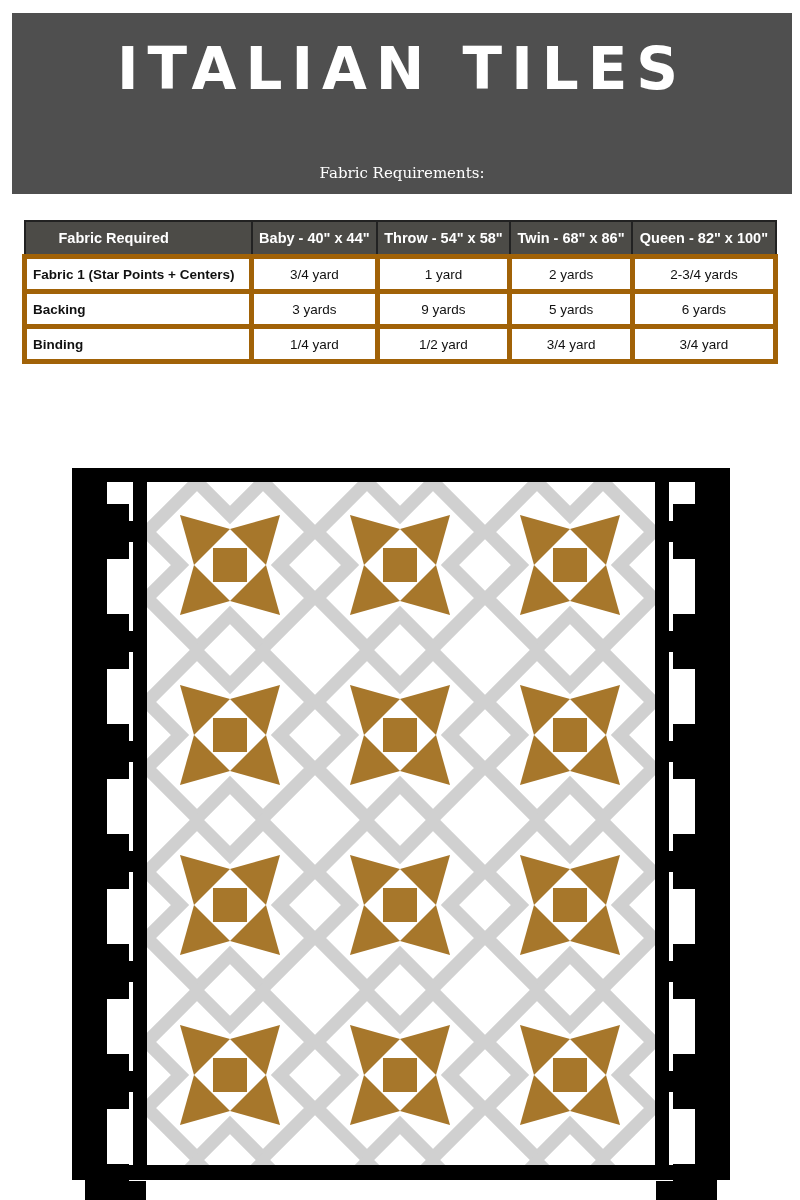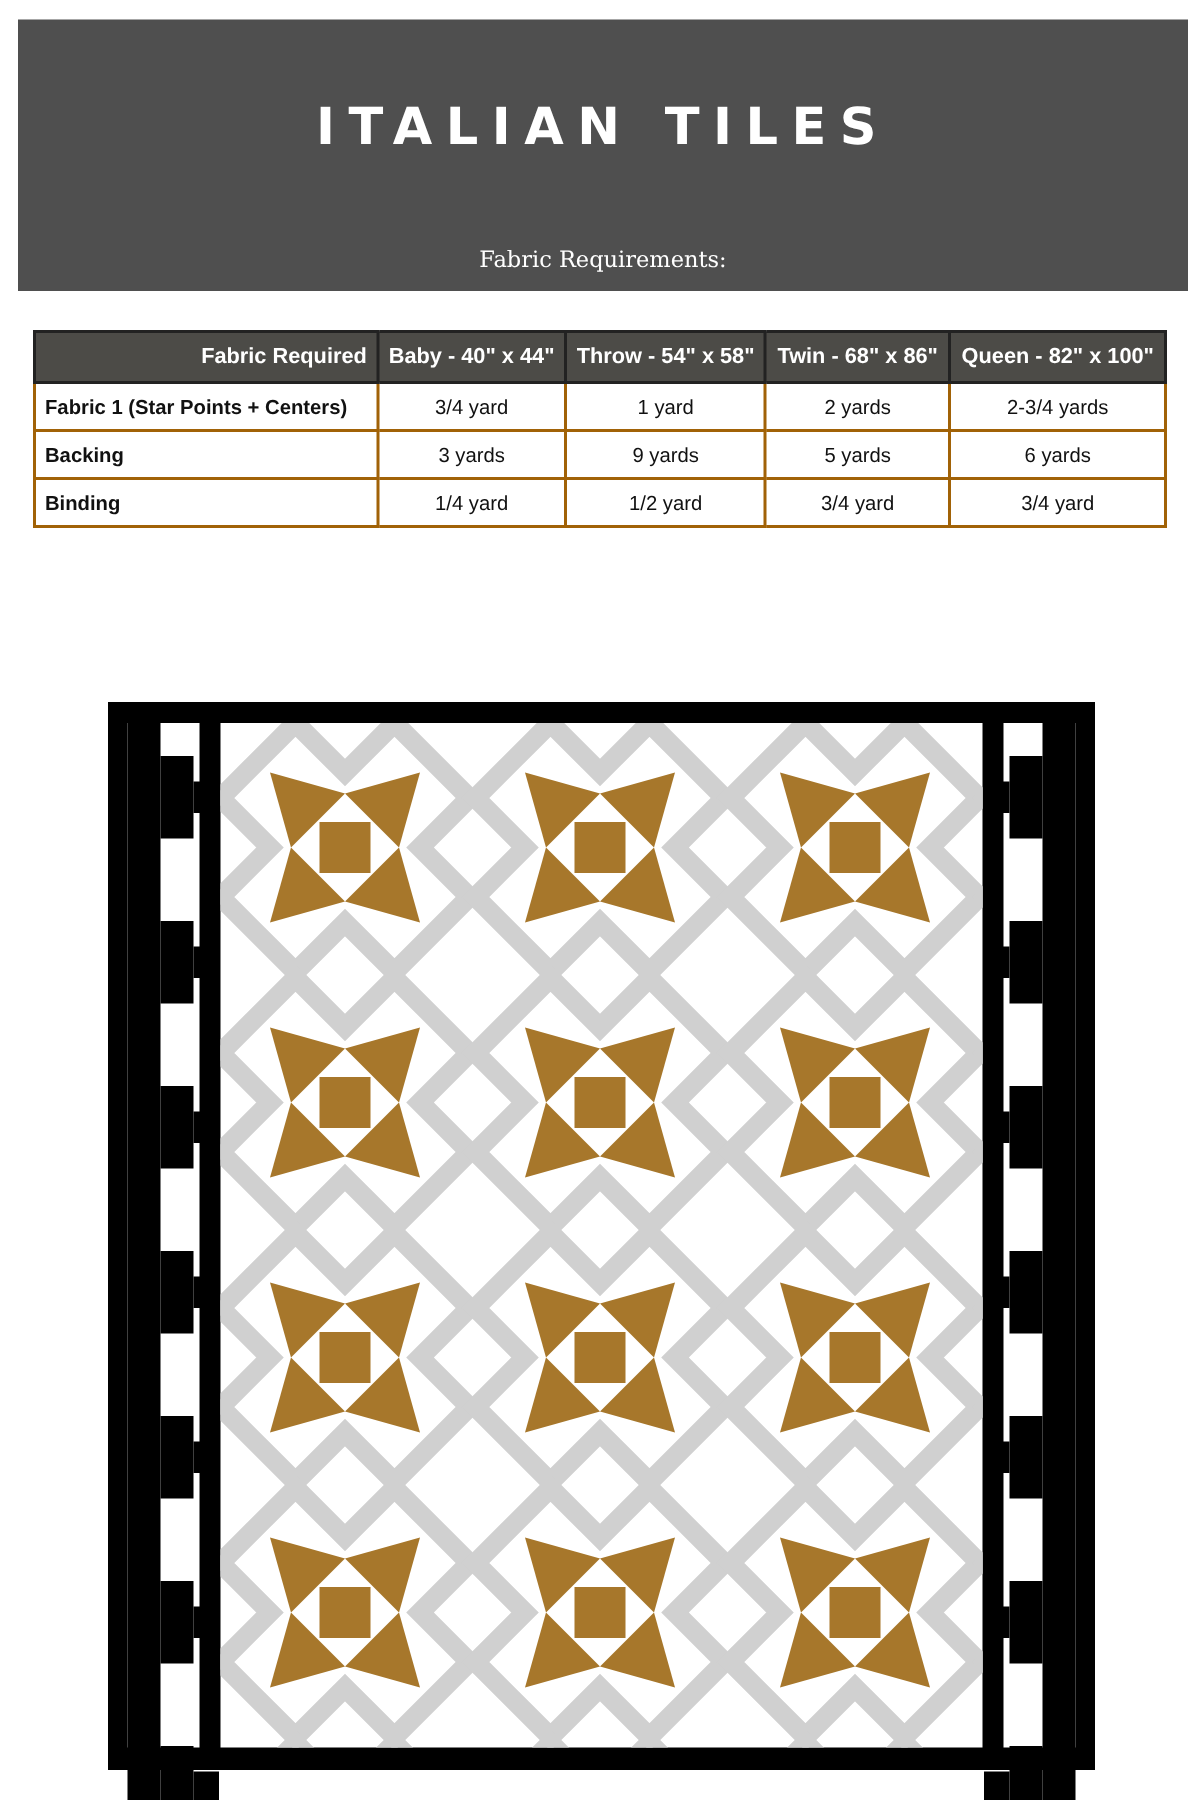--- a/index.html
+++ b/index.html
@@ -3,43 +3,43 @@
 <meta charset="utf-8">
 <style>
   html, body { margin: 0; padding: 0; background: #ffffff; }
   body { width: 800px; height: 1200px; position: relative; overflow: hidden; font-family: "Liberation Sans", "DejaVu Sans", sans-serif; }
   .header-banner {
     position: absolute; left: 12px; top: 13px; width: 780px; height: 181px;
     background: #4f4f4f; color: #ffffff; text-align: center;
   }
   .title-line {
     font-family: "DejaVu Sans", "Liberation Sans", sans-serif;
-    font-weight: bold; font-size: 34px; letter-spacing: 9px; line-height: 52px;
-    color: #ffffff; margin: 16px;
+    font-weight: bold; font-size: 58px; letter-spacing: 9px; line-height: 52px;
+    color: #ffffff; margin: 0;
   }
   .title-line.l1 { position: absolute; left: 0; right: 0; top: 30px; }
   .title-line.l2 { position: absolute; left: 0; right: 0; top: 95px; }
   .subtitle {
     position: absolute; left: 0; right: 0; top: 151px;
     font-family: "DejaVu Serif", "Liberation Serif", serif;
     font-size: 15px; color: #ffffff;
   }
   table.req {
     position: absolute; left: 22px; top: 220px; width: 756px;
     border-collapse: collapse; font-family: "Liberation Sans", "DejaVu Sans", sans-serif;
     border: 2px solid #111;
   }
   table.req th {
     background: #4c4b47; color: #ffffff; font-weight: bold; font-size: 14.5px;
     height: 32px; padding: 0 6px; border: 2px solid #222; white-space: nowrap;
   }
-  table.req th.first { text-align: right; padding-left: 33px; }
+  table.req th.first { text-align: left; padding-left: 33px; }
   table.req td {
     font-size: 13.5px; color: #111; height: 30px; padding: 0 6px;
-    border: 2px solid #a16207; text-align: center; white-space: nowrap;
+    border: 5px solid #a16207; text-align: center; white-space: nowrap;
   }
   table.req td.rowlabel { text-align: left; font-weight: bold; font-size: 13.5px; }
   .col0 { width: 258px; } .col1 { width: 119px; } .col2 { width: 121px; } .col3 { width: 121px; } .col4 { width: 137px; }
   .quilt-wrap { position: absolute; left: 0; top: 460px; width: 800px; height: 740px; }
   svg { display: block; }
 </style>
 </head>
 <body>
 
 <div class="header-banner">

